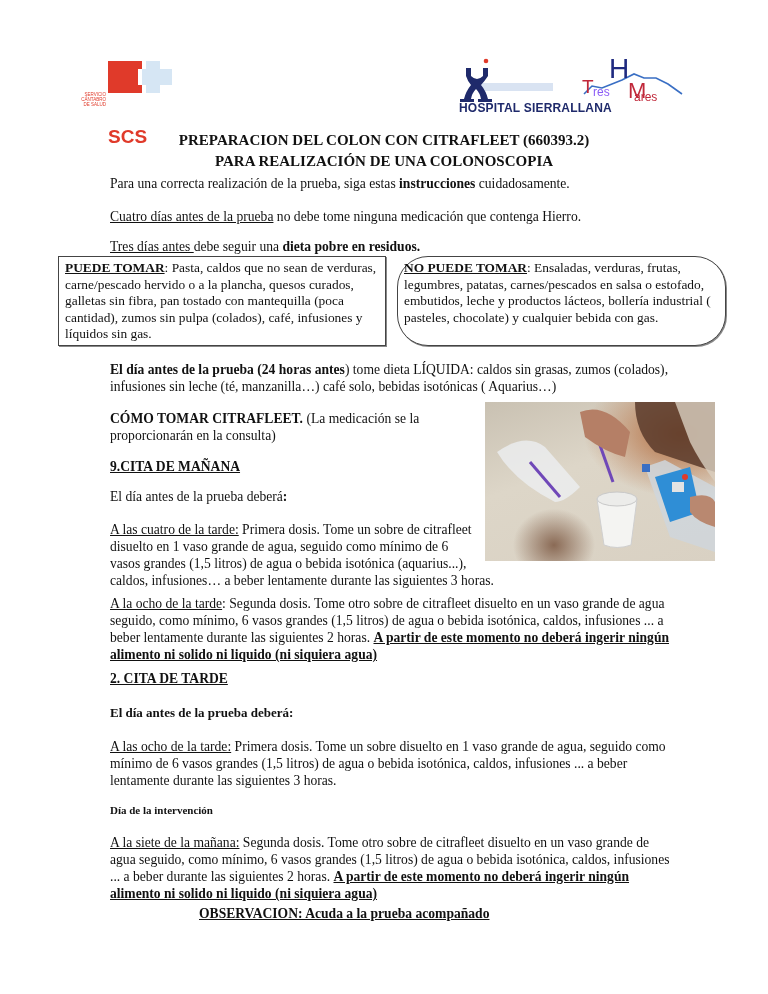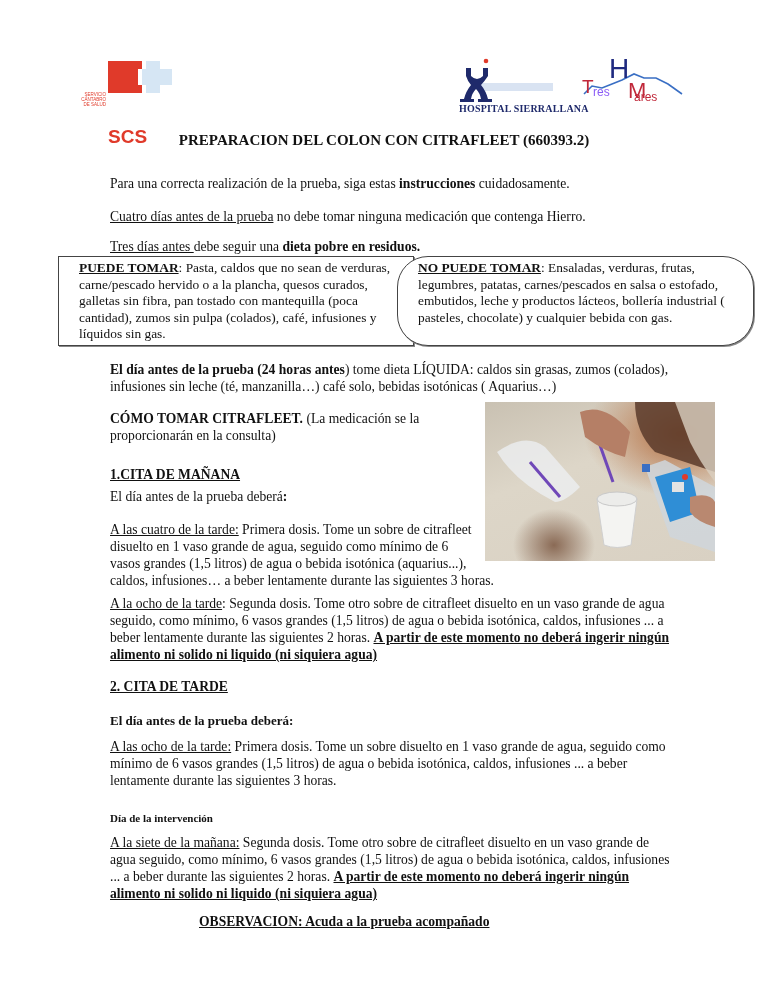--- a/index.html
+++ b/index.html
@@ -1,22 +1,22 @@
 <!DOCTYPE html>
 <html><head>
 <meta charset="utf-8">
 <style>
   html, body { margin:0; padding:0; background:#fff; }
   body { width:768px; height:994px; position:relative; overflow:hidden;
          font-family:"Liberation Serif", serif; color:#111; font-size:13.6px; line-height:17px; }
   .abs { position:absolute; }
   .u { text-decoration:underline;text-align:center; }
-  .b { font-weight:bold;margin-top:8px; }
+  .b { font-weight:bold; }
   .title { left:0; width:768px; text-align:center; top:130px; font-weight:bold; font-size:15px; line-height:21px; }
-  .box { position:absolute; border:1.5px solid #444; box-shadow:1px 1px 0 #888; padding:3px 20px; background:#fff; line-height:16.6px; font-size:13.4px; }
+  .box { position:absolute; border:1.5px solid #444; box-shadow:1px 1px 0 #888; padding:3px 6px; background:#fff; line-height:16.6px; font-size:13.4px; }
   
   .scs-red { background:#e03a2a; }
   .scs-blue { background:#d6e6f4; }
   .scs-text { font-family:"Liberation Sans", sans-serif; font-weight:bold; color:#e03a2a; font-size:19px; letter-spacing:0px;margin-top:40px; }
   .scs-small { font-family:"Liberation Sans", sans-serif; color:#e03a2a; font-size:4.5px; line-height:5px; text-align:right; }
   .photo { background:
       radial-gradient(ellipse at 30% 90%, #8a6a55 0%, transparent 18%),
       radial-gradient(ellipse at 85% 20%, #b26a3b 0%, transparent 35%),
       linear-gradient(160deg, #c9c1b2 0%, #ddd6c8 40%, #d9d1c3 100%);
       overflow:hidden; }
@@ -37,44 +37,45 @@
   </div>
   <div class="abs scs-text" style="left:34px; top:30px;">SCS</div>
 </div>
 
 <div class="abs" style="left:460px; top:56px; width:120px; height:56px;">
   <svg width="120" height="56">
     <rect x="18" y="27" width="75" height="8" fill="#d9e3f2"></rect>
     <circle cx="26" cy="5" r="2.3" fill="#e03a2a"></circle>
     <path d="M6 12 h5 v8 q6 6 12 0 v-8 h5 v8 q-4 6 -7 9 q5 6 7 14 h4 v3 h-14 v-3 h3 q-1 -6 -5 -10 q-4 4 -5 10 h3 v3 h-14 v-3 h4 q2 -8 7 -14 q-3 -3 -5 -9 z" fill="#1f2a6b"></path>
   </svg>
-  <div class="abs" style="left:-1px; top:44px; font-family:Liberation Serif, serif; font-weight:bold; font-size:10px; color:#1f2a6b; letter-spacing:0.2px; white-space:nowrap;">HOSPITAL SIERRALLANA</div>
+  <div class="abs" style="left:-1px; top:44px; font-family:Liberation Sans, sans-serif; font-weight:bold; font-size:12px; color:#1f2a6b; letter-spacing:0.2px; white-space:nowrap;">HOSPITAL SIERRALLANA</div>
 </div>
 
 <div class="abs" style="left:582px; top:64px; width:110px; height:44px;">
   <svg class="abs" style="left:0; top:0;" width="110" height="44">
     <path d="M2 30 L10 22 L20 24 L30 20 L40 16 L52 10 L62 14 L74 14 L86 20 L100 30" stroke="#3a6fc4" stroke-width="1.6" fill="none"></path>
   </svg>
   <span class="abs" style="left:27px; top:-4px; font-family:'Liberation Sans', sans-serif; font-size:28px; color:#1f2a80;">H</span>
   <span class="abs" style="left:0px; top:14px; font-family:'Liberation Sans', sans-serif; font-size:19px; color:#c0283a;">T</span>
   <span class="abs" style="left:11px; top:20px; font-family:'Liberation Sans', sans-serif; font-size:12px; color:#8b5cf6;">res</span>
   <span class="abs" style="left:46px; top:18px; font-family:'Liberation Sans', sans-serif; font-size:22px; color:#c0283a;">M</span>
   <span class="abs" style="left:52px; top:25px; font-family:'Liberation Sans', sans-serif; font-size:12px; color:#c0283a;">ares</span>
 </div>
 
 <div class="abs title">
   <div>PREPARACION DEL COLON CON CITRAFLEET (660393.2)</div>
+  <div>PARA REALIZACIÓN DE UNA COLONOSCOPIA</div>
 </div>
 
 <div class="abs" style="left:110px; top:175px; width:600px;">
   <span>Para una correcta realización de la prueba, siga estas </span><span class="b">instrucciones</span><span> cuidadosamente.</span>
 </div>
 
 <div class="abs" style="left:110px; top:208px; width:600px;">
-  <span class="u">Cuatro días antes de la prueba</span><span> no debe tomar ninguna medicación que contenga Hierro.</span>
+  <span class="u">Cuatro días antes de la prueba</span><span> no debe tome ninguna medicación que contenga Hierro.</span>
 </div>
 
 <div class="abs" style="left:110px; top:238px; width:600px;">
   <span class="u">Tres días antes </span><span>debe seguir una </span><span class="b">dieta pobre en residuos.</span>
 </div>
 
 <div class="box" style="left:58px; top:256px; width:314px; height:82px;">
   <span class="b u">PUEDE TOMAR</span><span>: Pasta, caldos que no sean de verduras, carne/pescado hervido o a la plancha, quesos curados, galletas sin fibra, pan tostado con mantequilla (poca cantidad), zumos sin pulpa (colados), café, infusiones y líquidos sin gas.</span>
 </div>
 
@@ -102,21 +103,21 @@
     <ellipse cx="132" cy="97" rx="20" ry="7" fill="#ececea" stroke="#c8c8c8"></ellipse>
     <path d="M160 65 L180 58 L230 85 L230 150 L185 135 Z" fill="#cfd6dc" opacity="0.85"></path>
     <path d="M170 75 L205 65 L215 110 L185 120 Z" fill="#2f8ed6"></path>
     <rect x="187" y="80" width="12" height="10" fill="#e3e3e3"></rect>
     <circle cx="200" cy="75" r="3" fill="#e03a2a"></circle>
     <rect x="157" y="62" width="8" height="8" fill="#3a6fc4"></rect>
     <path d="M205 95 Q225 90 230 100 L230 125 Q212 120 205 110 Z" fill="#b98870"></path>
   </svg>
 </div>
 
-<div class="abs b u" style="left:110px; top:458px;">1.CITA DE MAÑANA</div>
+<div class="abs b u" style="left:110px; top:458px;">9.CITA DE MAÑANA</div>
 
 <div class="abs" style="left:110px; top:488px;">
   <span>El día antes de la prueba deberá</span><span class="b">:</span>
 </div>
 
 <div class="abs" style="left:110px; top:521px; width:610px;">
   <div style="float:right; width:240px; height:40px;"></div>
   <span class="u">A las cuatro de la tarde:</span><span> Primera dosis. Tome un sobre de citrafleet disuelto en 1 vaso grande de agua, seguido como mínimo de 6 vasos grandes (1,5 litros) de agua o bebida isotónica (aquarius...), caldos, infusiones… a beber lentamente durante las siguientes 3 horas.</span>
 </div>
 

